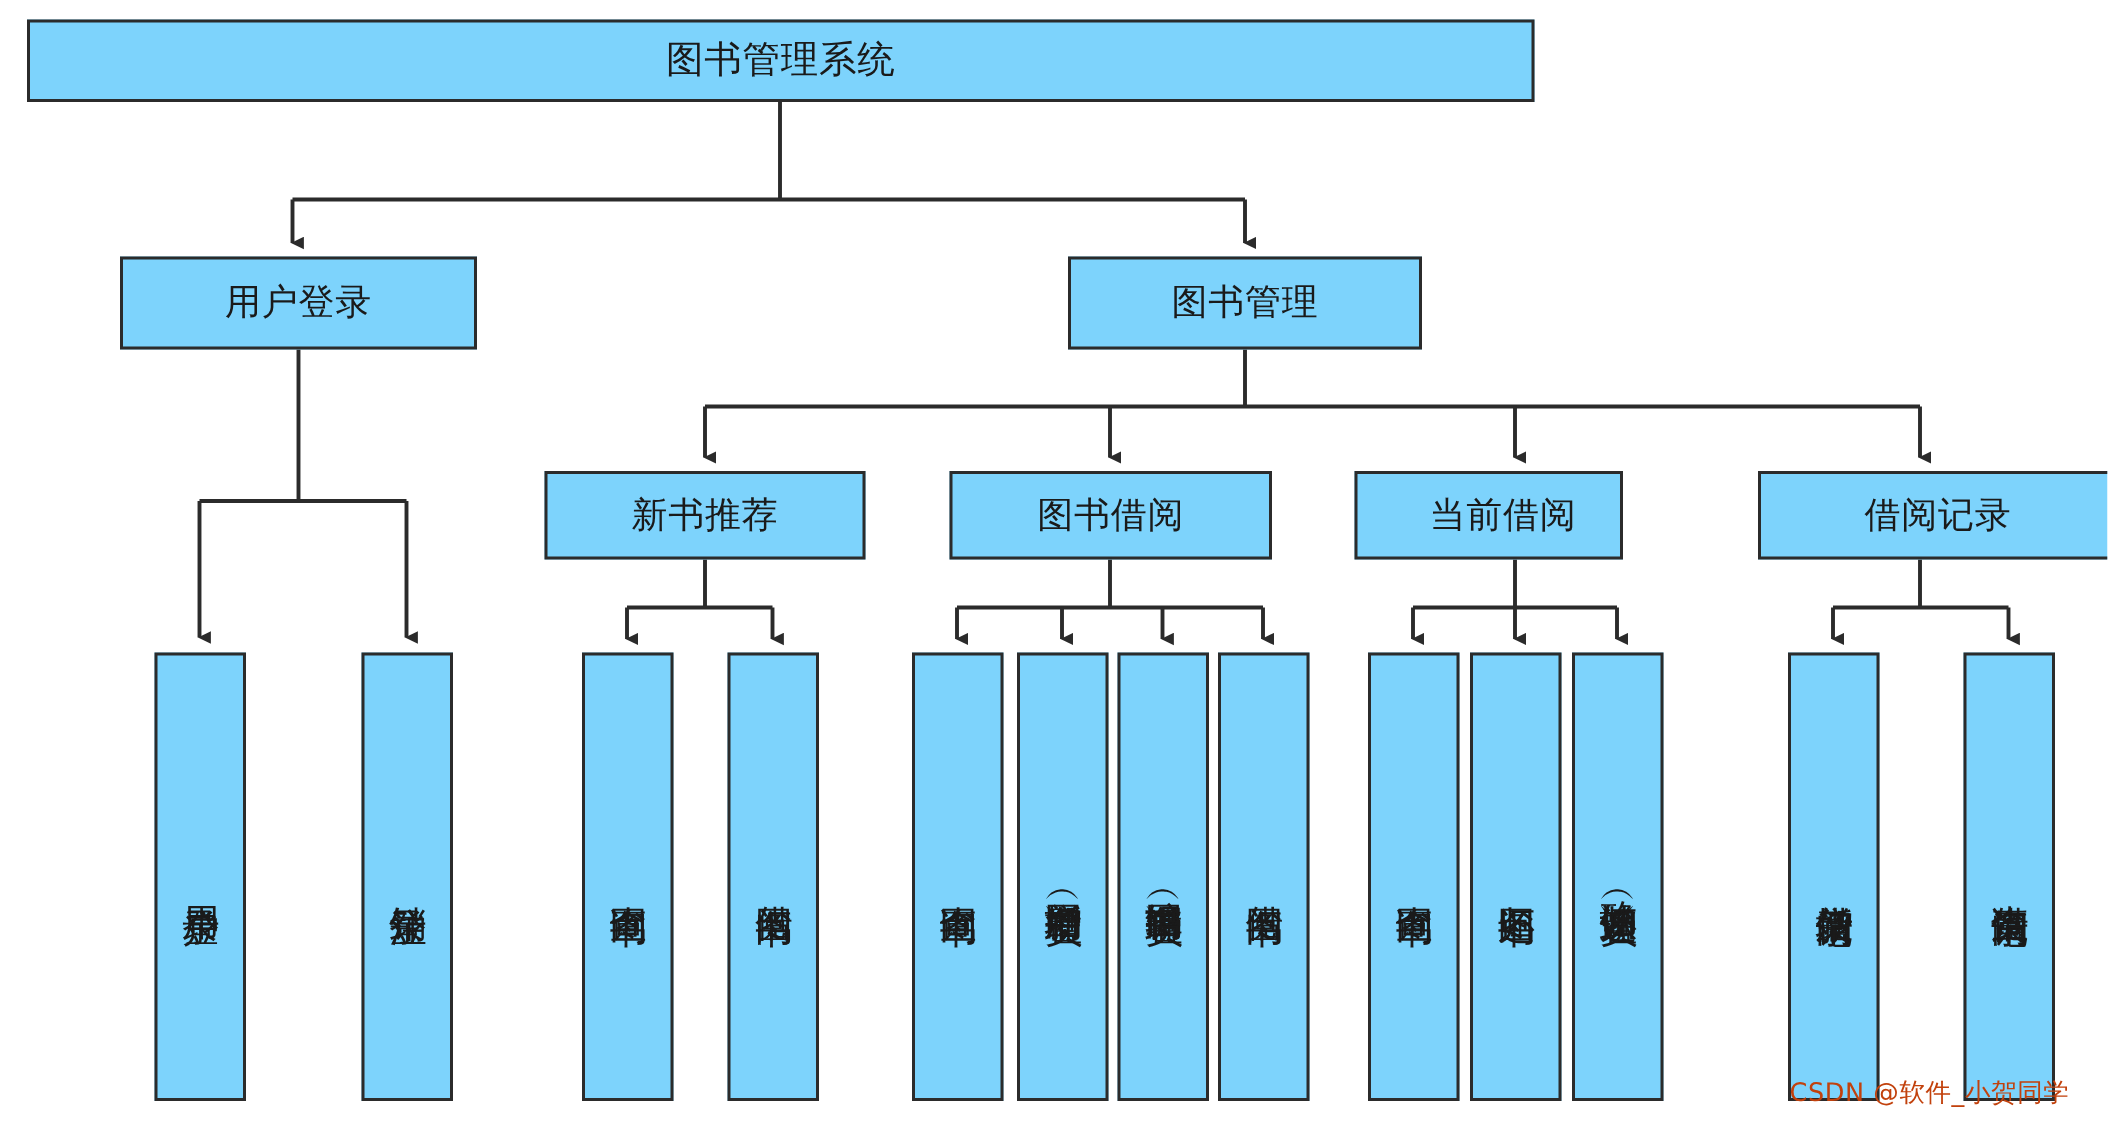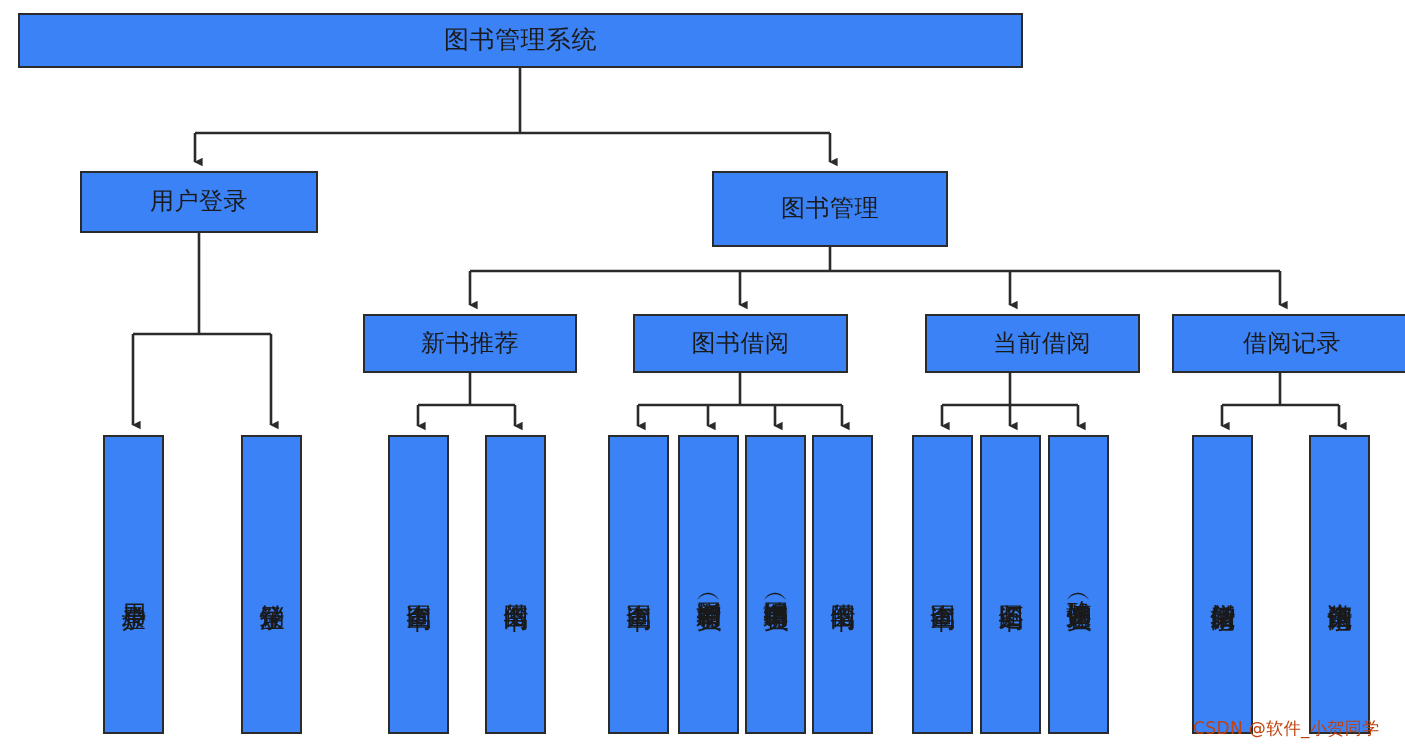--- a/index.html
+++ b/index.html
@@ -21,21 +21,21 @@
     position: absolute;
     left: 0;
     top: 0;
     width: 1405px;
     height: 747px;
     pointer-events: none;
   }
   .node {
     position: absolute;
     box-sizing: border-box;
-    background: #3b82f6;
+    background: #7dd3fc;
     border: 2px solid #2b2b2b;
     display: flex;
     align-items: center;
     justify-content: center;
     color: #1a1a1a;
   }
   .node .label {
     display: block;
     text-align: center;
     line-height: 1.05;
@@ -125,31 +125,31 @@
     </g>
   </svg>
 
   <div class="node root horiz" style="left:18px; top:13px; width:1005px; height:55px;">
     <span class="label">图书管理系统</span>
   </div>
 
   <div class="node horiz" style="left:80px; top:171px; width:238px; height:62px;">
     <span class="label">用户登录</span>
   </div>
-  <div class="node horiz" style="left:712px; top:171px; width:236px; height:76px;">
+  <div class="node horiz" style="left:712px; top:171px; width:236px; height:62px;">
     <span class="label">图书管理</span>
   </div>
 
   <div class="node horiz" style="left:363px; top:314px; width:214px; height:59px;">
     <span class="label">新书推荐</span>
   </div>
   <div class="node horiz" style="left:633px; top:314px; width:215px; height:59px;">
     <span class="label">图书借阅</span>
   </div>
-  <div class="node horiz" style="left:925px; top:314px; width:215px; height:59px;padding-left:19px;">
+  <div class="node horiz" style="left:903px; top:314px; width:179px; height:59px;padding-left:19px;">
     <span class="label">当前借阅</span>
   </div>
   <div class="node horiz" style="left:1172px; top:314px; width:240px; height:59px;">
     <span class="label">借阅记录</span>
   </div>
 
   <div class="node leaf" style="left:103px; top:435px; width:61px; height:299px;">
     <span class="label">用户登录</span>
   </div>
   <div class="node leaf" style="left:241px; top:435px; width:61px; height:299px;">

